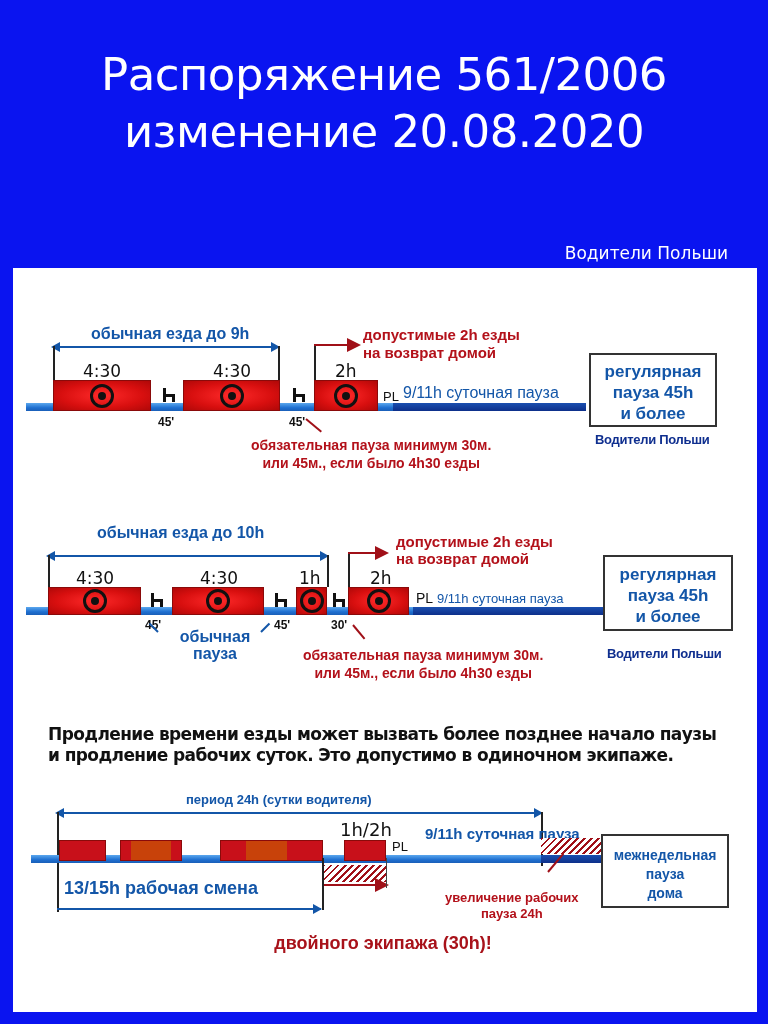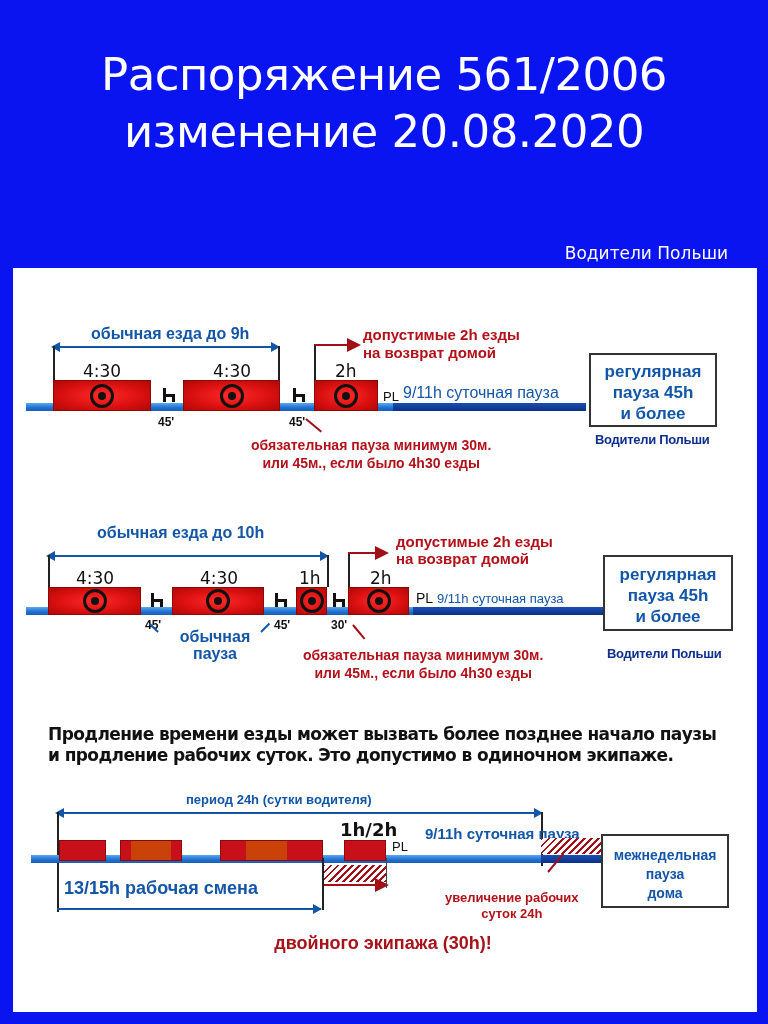--- a/index.html
+++ b/index.html
@@ -181,41 +181,41 @@
     <div class="arrow-right" style="left:521px; top:540px;"></div>
     <div class="vline" style="left:44px; top:544px; height:100px;"></div>
     <div class="vline" style="left:528px; top:544px; height:54px;"></div>
 
     <div class="track" style="left:18px; top:587px; width:570px;"></div>
     <div class="track dark" style="left:528px; top:587px; width:60px;"></div>
 
     <div class="drive" style="left:46px; top:572px; width:47px; height:21px; background:#c8101a;"></div>
     <div class="drive" style="left:107px; top:572px; width:62px; height:21px; background:linear-gradient(90deg,#c8101a 0 16%, #c8420a 16% 84%, #c8101a 84%);"></div>
     <div class="drive" style="left:207px; top:572px; width:103px; height:21px; background:linear-gradient(90deg,#c8101a 0 25%, #c8420a 25% 65%, #c8101a 65%);"></div>
-    <div class="lbl" style="left:327px; top:551px; font-size:18px;font-weight:bold;">1h/2h</div>
+    <div class="lbl" style="left:327px; top:551px; font-size:18px;">1h/2h</div>
     <div class="drive" style="left:331px; top:572px; width:42px; height:21px; background:#c8101a;"></div>
     <div class="abs" style="left:379px; top:571px; font-size:13px; color:#111;">PL</div>
     <div class="abs blue-txt" style="left:412px; top:557px; font-size:15px; font-weight:bold;">9/11h суточная пауза</div>
 
     <div class="hatch" style="left:310px; top:597px; width:64px; height:17px;"></div>
     <div class="abs" style="left:310px; top:616px; width:56px; height:2px; background:#a01018;"></div>
     <div class="arrow-right red" style="left:362px; top:610px;"></div>
     <div class="vline" style="left:373px; top:590px; height:30px; background:#444; width:1px;"></div>
 
     <div class="hatch" style="left:528px; top:570px; width:60px; height:16px;"></div>
 
     <div class="abs blue-txt" style="left:51px; top:610px; font-size:18px;">13/15h рабочая смена</div>
     <div class="hline" style="left:44px; top:640px; width:264px;"></div>
     <div class="arrow-right" style="left:300px; top:636px;"></div>
     <div class="vline" style="left:309px; top:590px; height:52px;"></div>
 
     <div class="abs" style="left:535px; top:603px; width:24px; height:2px; background:#a01018; transform:rotate(-50deg); transform-origin:left;"></div>
     <div class="abs red-txt" style="left:432px; top:622px; font-size:13px; line-height:16px; text-align:center;">
       <div>увеличение рабочих</div>
-      <div>суток 24h</div>
+      <div>пауза 24h</div>
     </div>
 
     <div class="box" style="left:588px; top:566px; width:128px; height:74px; font-size:14px; line-height:19px; padding-top:10px;">
       <div>межнедельная</div>
       <div>пауза</div>
       <div>дома</div>
     </div>
   </div>
 
   <div class="warn" style="left:170px; top:664px; width:400px;">

